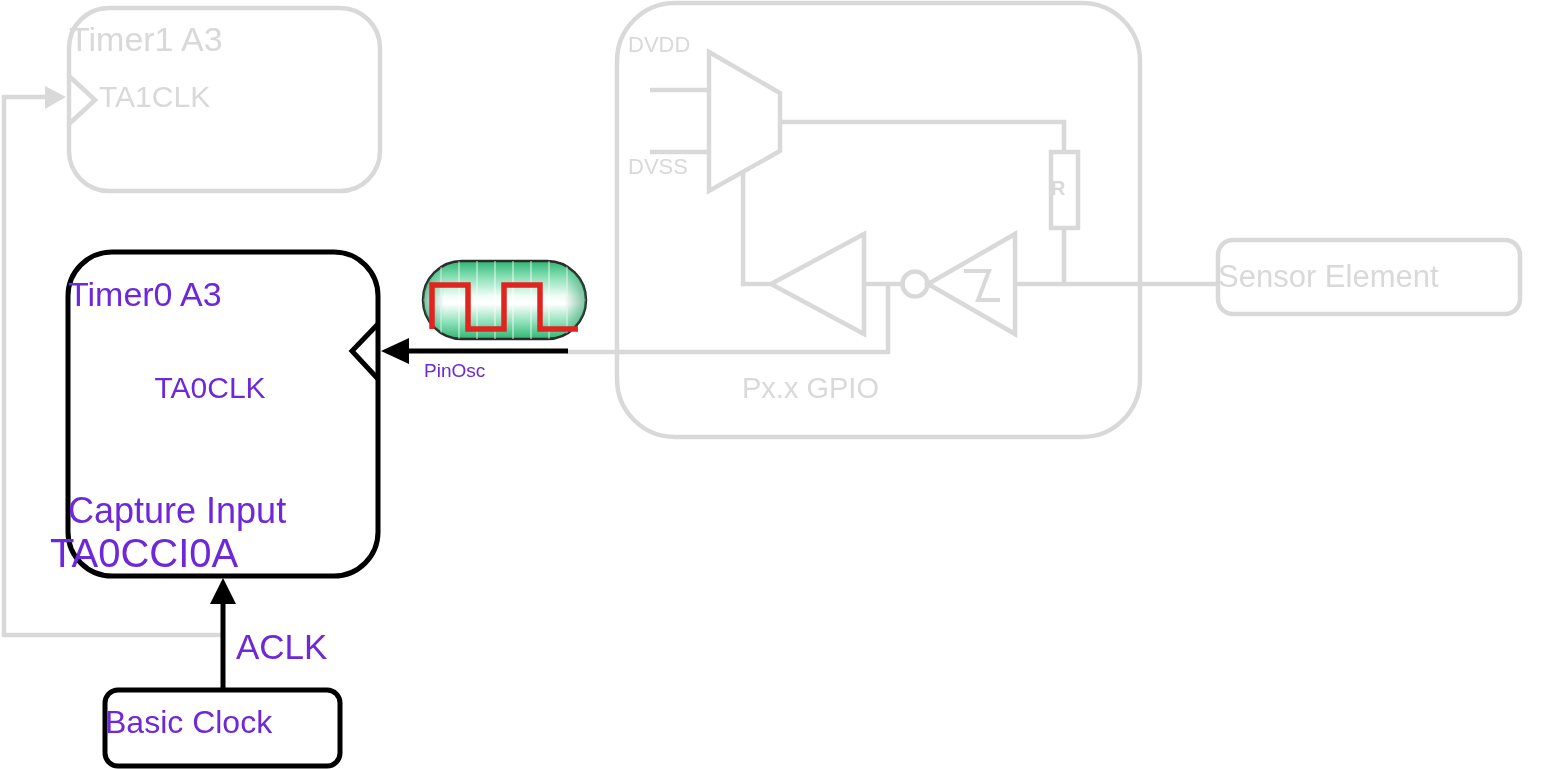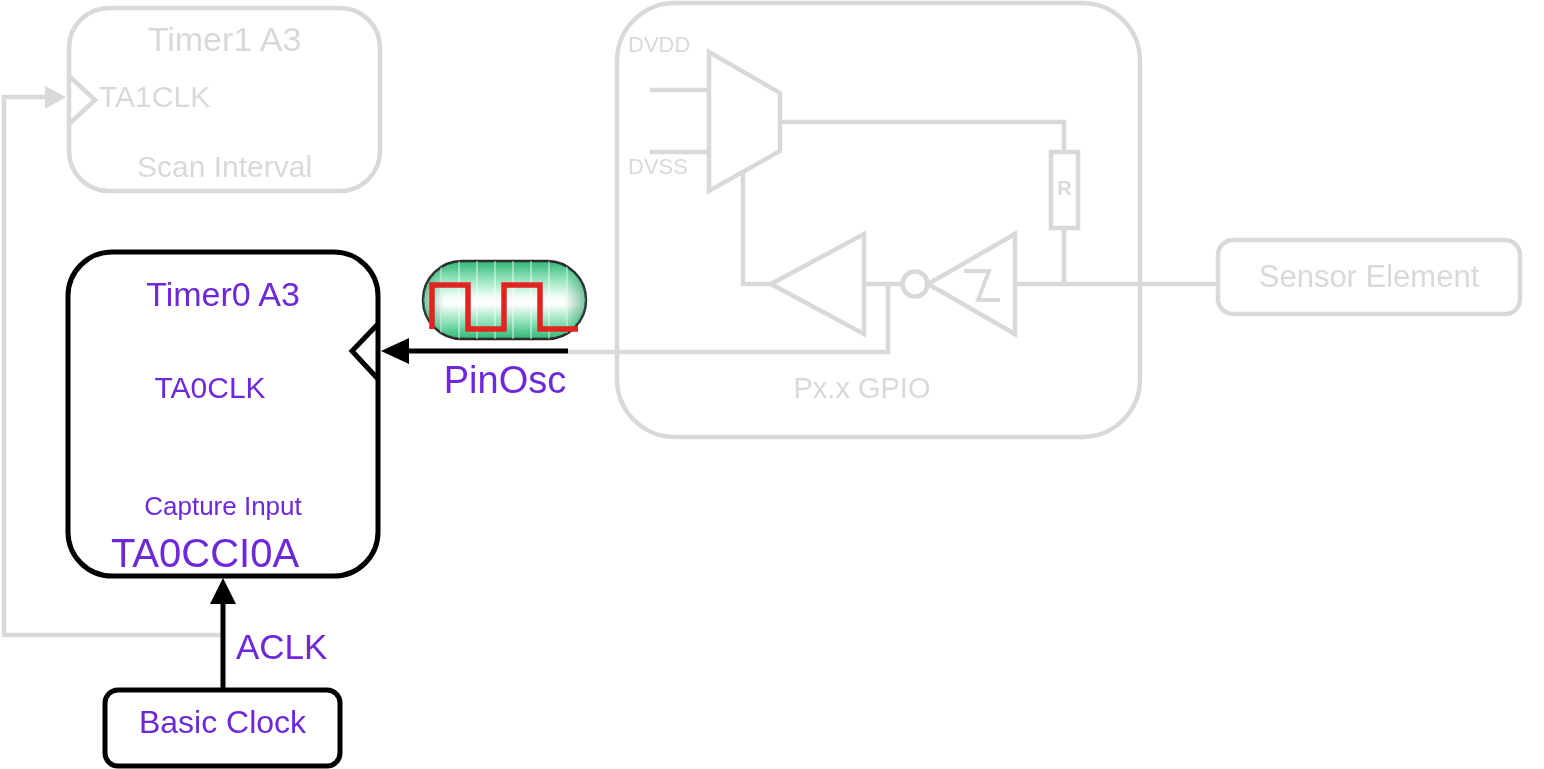--- a/index.html
+++ b/index.html
@@ -4,21 +4,21 @@
 <style>
   html,body{margin:0;padding:0;background:#ffffff;}
   .canvas{
     position:relative;width:1544px;height:769px;background:#ffffff;
     font-family:"Liberation Sans",sans-serif;overflow:hidden;
   }
   .canvas svg{position:absolute;left:0;top:0;}
   .lbl{position:absolute;line-height:1;white-space:nowrap;}
   .gray{color:#d9d9d9;}
   .black{color:#6d28d9;}
-  .ctr{text-align:center;}
+  .ctr{}
   .rt{text-align:center;margin-top:42px;}
   .bold{font-weight:bold;}
 </style>
 </head>
 <body>
 
 <div class="canvas">
 
   <svg width="1544" height="769" viewBox="0 0 1544 769">
     <defs>
@@ -94,31 +94,30 @@
           <line x1="423" y1="300" x2="586" y2="300" stroke-opacity="0.35"></line>
         </g>
       </g>
       <rect x="423" y="261" width="163" height="78" rx="39" ry="39" fill="url(#gh)"></rect>
       <path d="M432,329 V285 H468 V329 H504 V285 H540 V329 H578" fill="none" stroke="#e02420" stroke-width="5.5" stroke-linejoin="miter"></path>
     </g>
   </svg>
 
   <div class="lbl gray ctr" style="left:69px;top:22px;width:311px;font-size:34px">Timer1 A3</div>
   <div class="lbl gray" style="left:99px;top:82px;font-size:30px">TA1CLK</div>
-  <div class="lbl gray ctr" style="left:69px;top:152px;width:311px;font-size:30px">Scan Interval</div>
 
   <div class="lbl gray" style="left:628px;top:34px;font-size:22px">DVDD</div>
   <div class="lbl gray" style="left:628px;top:156px;font-size:22px">DVSS</div>
   <div class="lbl gray ctr bold" style="left:1051px;top:178px;width:27px;font-size:20px">R</div>
   <div class="lbl gray ctr" style="left:742px;top:374px;width:240px;font-size:29px">Px.x GPIO</div>
 
   <div class="lbl gray ctr" style="left:1218px;top:261px;width:302px;font-size:31px">Sensor Element</div>
 
   <div class="lbl black ctr" style="left:68px;top:277px;width:310px;font-size:34px">Timer0 A3</div>
   <div class="lbl black rt" style="left:68px;top:331px;width:284px;font-size:30px">TA0CLK</div>
-  <div class="lbl black ctr" style="left:68px;top:493px;width:310px;font-size:26px">Capture Input</div>
+  <div class="lbl black ctr" style="left:68px;top:493px;width:310px;font-size:36px">Capture Input</div>
   <div class="lbl black ctr" style="left:50px;top:533px;width:310px;font-size:40px">TA0CCI0A</div>
 
-  <div class="lbl black ctr" style="left:424px;top:361px;width:162px;font-size:38px">PinOsc</div>
+  <div class="lbl black ctr" style="left:424px;top:361px;width:162px;font-size:19px">PinOsc</div>
   <div class="lbl black" style="left:236px;top:629px;font-size:35px">ACLK</div>
   <div class="lbl black ctr" style="left:105px;top:706px;width:235px;font-size:32px">Basic Clock</div>
 
 </div>
 
 </body></html>

